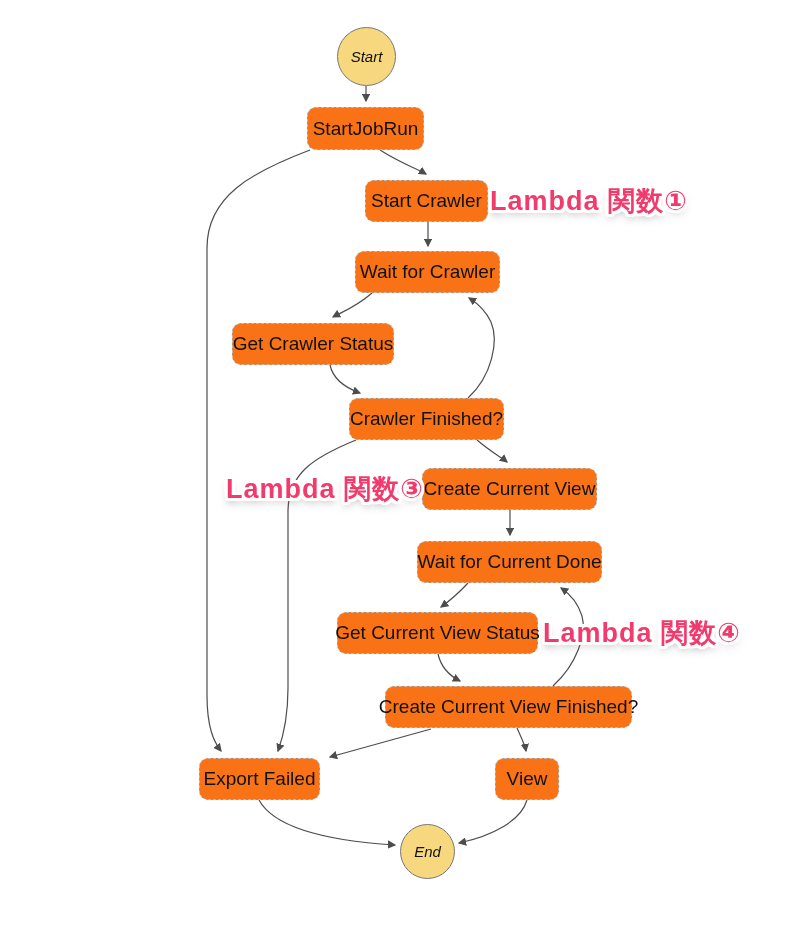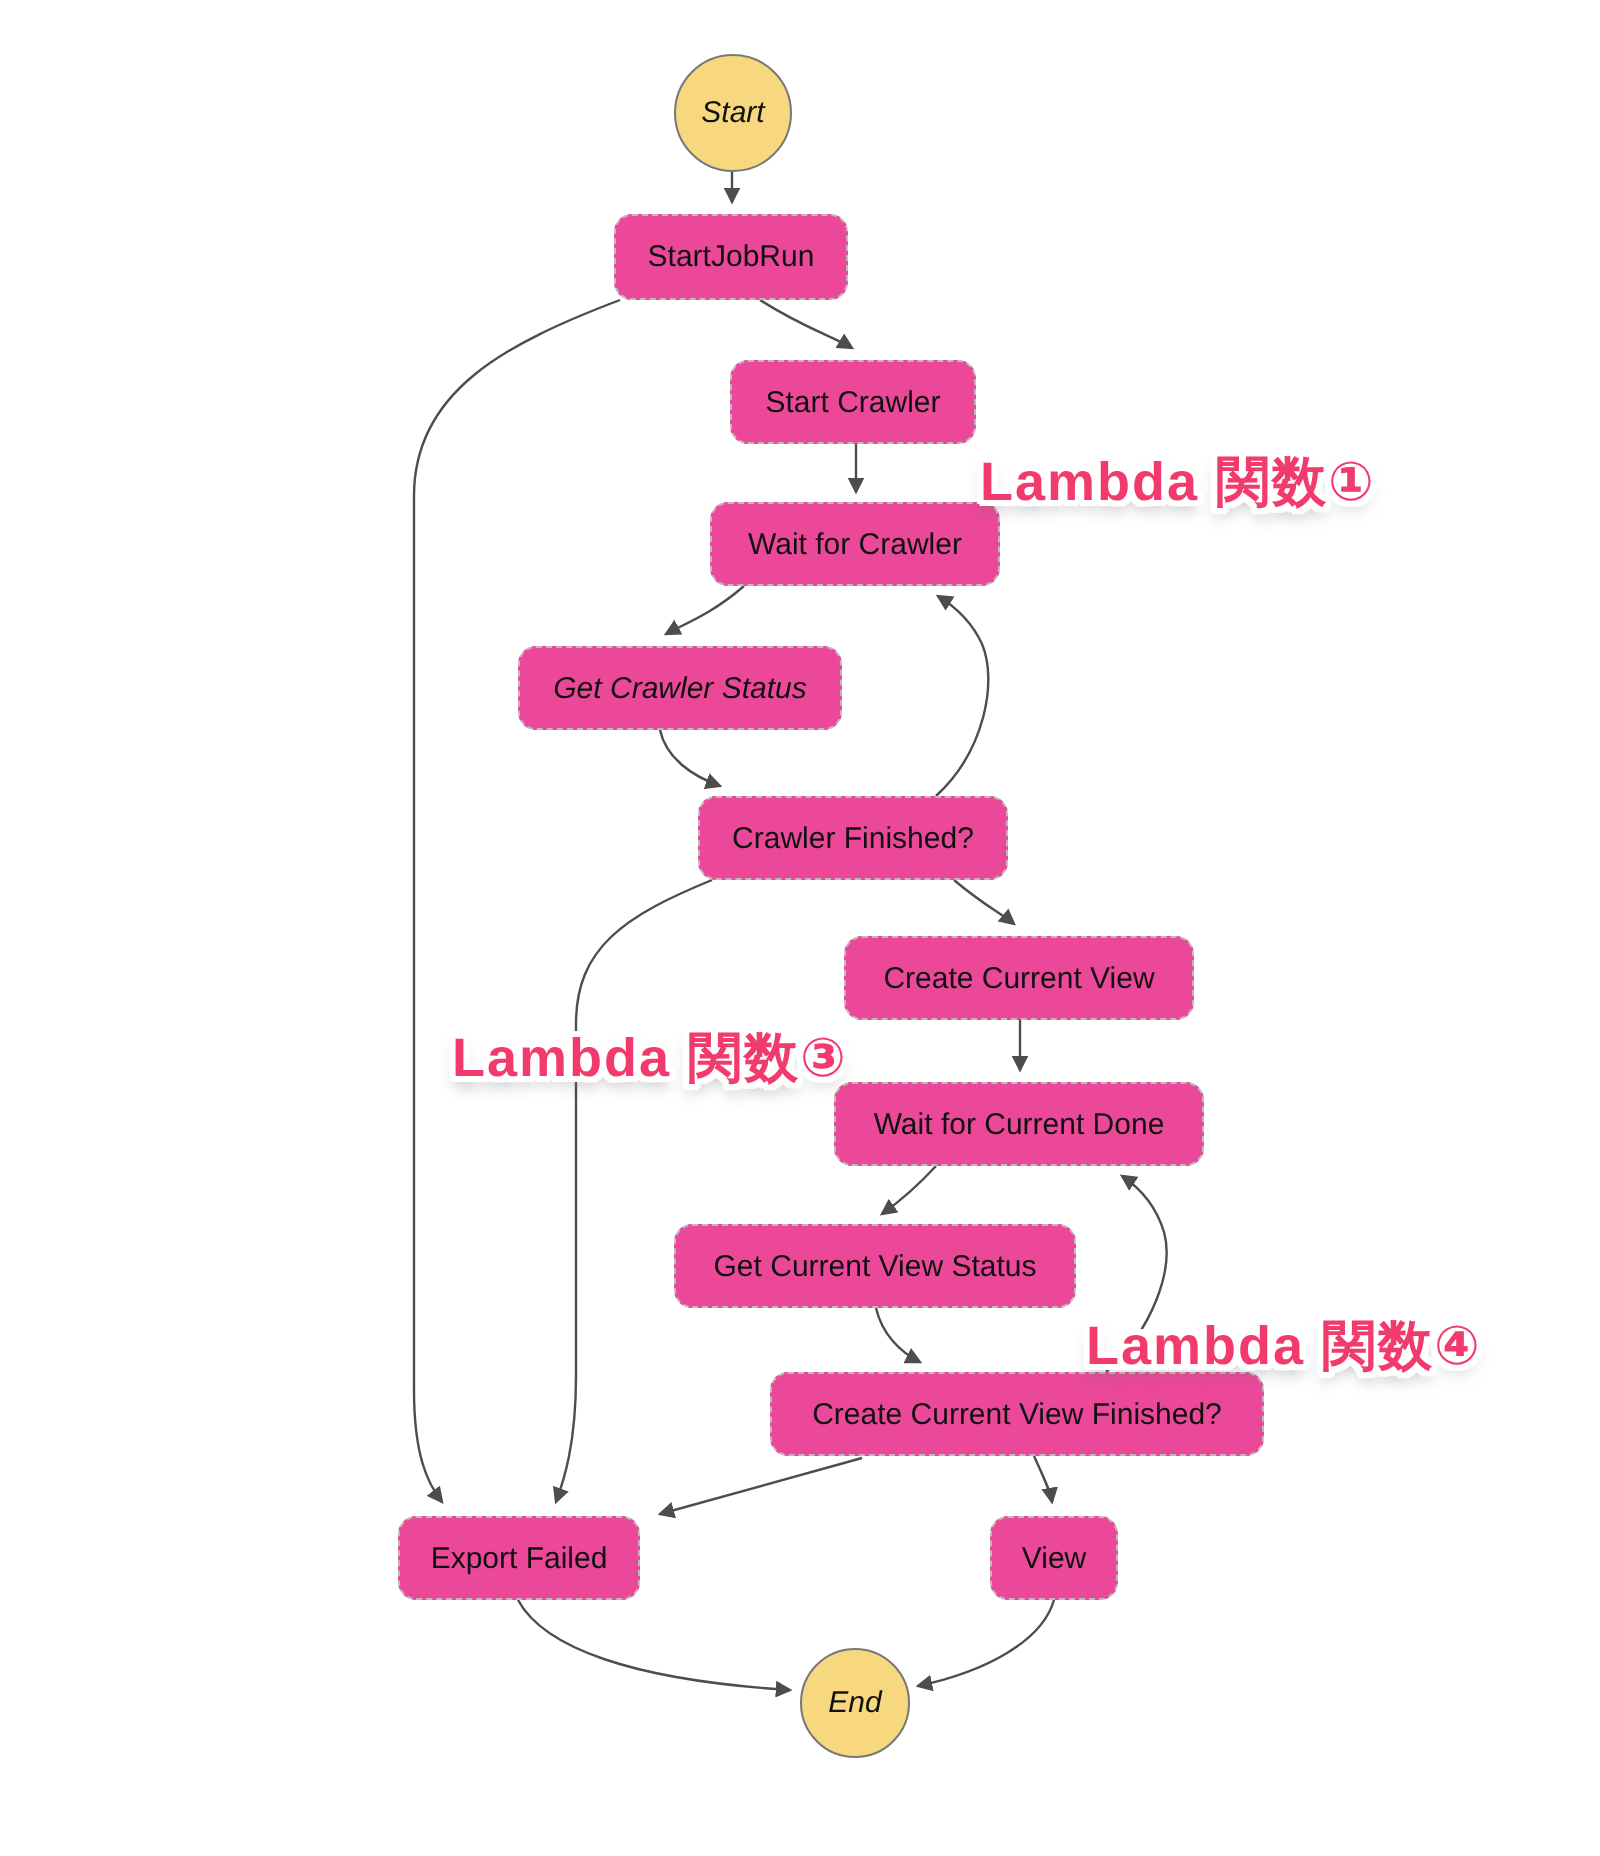--- a/index.html
+++ b/index.html
@@ -8,25 +8,25 @@
     background:var(--background,#fff);
     font-family:"Liberation Sans","DejaVu Sans",sans-serif;
     position:relative;overflow:hidden;
   }
   .stage{position:absolute;left:0;top:0;width:800px;height:928px;}
   svg.edges{position:absolute;left:0;top:0;z-index:1;}
   .edge{fill:none;stroke:var(--edge,#4d4d4d);stroke-width:1.2;}
   .arrowhead{fill:var(--edge,#4d4d4d);}
   .state{
     position:absolute;z-index:2;box-sizing:border-box;
-    background:#ec4899;
+    background:#f97316;
     border:1.6px dashed var(--state-border,#bbb);
     border-radius:9px;
     display:flex;align-items:center;justify-content:center;
-    font-size:15px;color:var(--state-text,#111);
+    font-size:19px;color:var(--state-text,#111);
     white-space:nowrap;
   }
   .terminal{
     position:absolute;z-index:2;box-sizing:border-box;
     background:var(--terminal-fill,#f7d87e);
     border:1.6px solid var(--terminal-border,#777);
     border-radius:50%;
     display:flex;align-items:center;justify-content:center;
     font-size:15px;color:#111;font-style:italic;
   }
@@ -34,21 +34,20 @@
     position:absolute;z-index:3;
     font-size:27px;font-weight:bold;letter-spacing:1px;line-height:34px;
     color:var(--annotation,#f23b6d);
     white-space:nowrap;
     text-shadow:
       -3px 0 0 #fff, 3px 0 0 #fff, 0 -3px 0 #fff, 0 3px 0 #fff,
       -2px -2px 0 #fff, 2px -2px 0 #fff, -2px 2px 0 #fff, 2px 2px 0 #fff,
       -3px -2px 0 #fff, -3px 2px 0 #fff, 3px -2px 0 #fff, 3px 2px 0 #fff,
       -2px -3px 0 #fff, 2px -3px 0 #fff, -2px 3px 0 #fff, 2px 3px 0 #fff,
       0 5px 7px rgba(110,110,110,0.5);
-    margin-top: 40px;
   }
 </style>
 </head>
 <body>
 
 <div class="stage">
 
   <svg class="edges" width="800" height="928" viewBox="0 0 800 928" aria-hidden="true">
     <defs>
       <marker id="arrow" viewBox="0 0 10 10" refX="8.5" refY="5" markerWidth="7" markerHeight="7" orient="auto-start-reverse">
@@ -75,21 +74,21 @@
   </svg>
 
   <div class="terminal" style="left:337px;top:27px;width:59px;height:59px;">Start</div>
 
   <div class="state" style="left:307px;top:107px;width:117px;height:43px;">StartJobRun</div>
 
   <div class="state" style="left:365px;top:180px;width:123px;height:42px;">Start Crawler</div>
 
   <div class="state" style="left:355px;top:251px;width:145px;height:42px;">Wait for Crawler</div>
 
-  <div class="state" style="left:259px;top:323px;width:162px;height:42px;font-style:italic;">Get Crawler Status</div>
+  <div class="state" style="left:232px;top:323px;width:162px;height:42px;">Get Crawler Status</div>
 
   <div class="state" style="left:349px;top:398px;width:155px;height:42px;">Crawler Finished?</div>
 
   <div class="state" style="left:422px;top:468px;width:175px;height:42px;">Create Current View</div>
 
   <div class="state" style="left:417px;top:541px;width:185px;height:42px;">Wait for Current Done</div>
 
   <div class="state" style="left:337px;top:612px;width:201px;height:42px;">Get Current View Status</div>
 
   <div class="state" style="left:385px;top:686px;width:247px;height:42px;">Create Current View Finished?</div>

